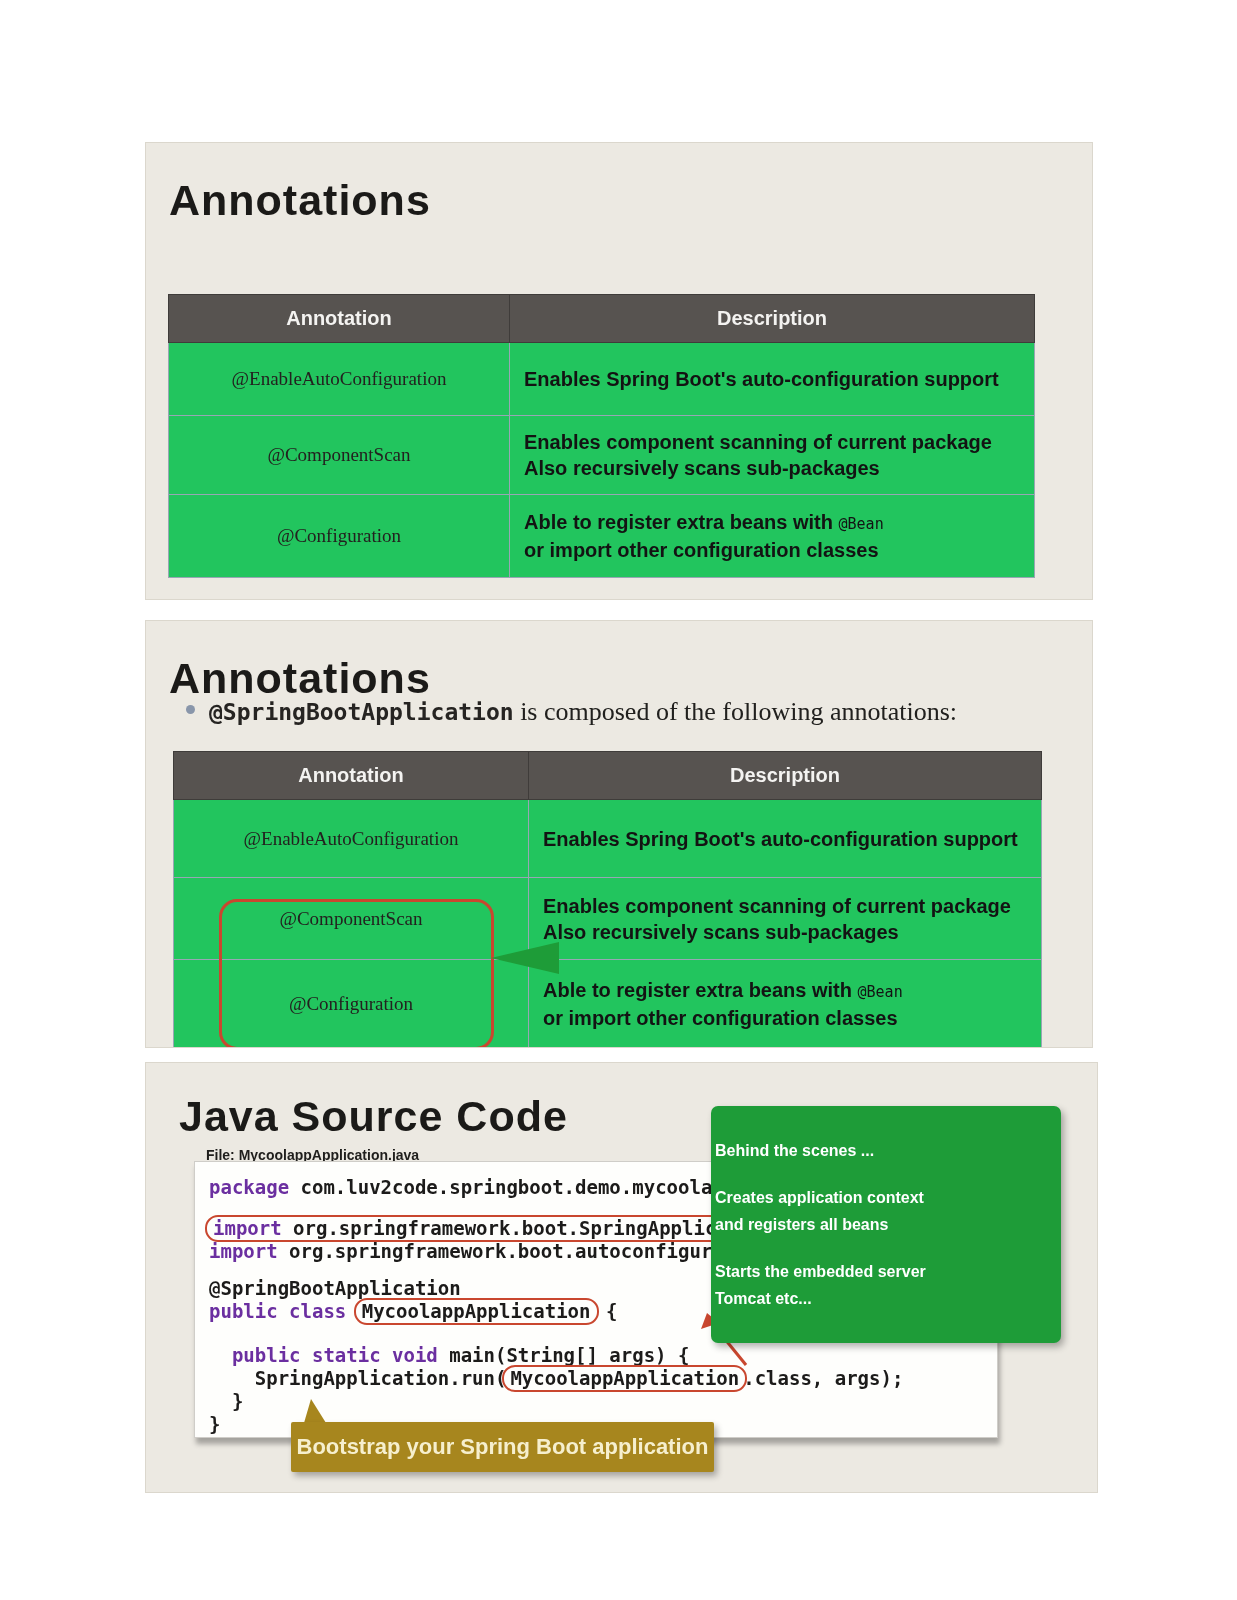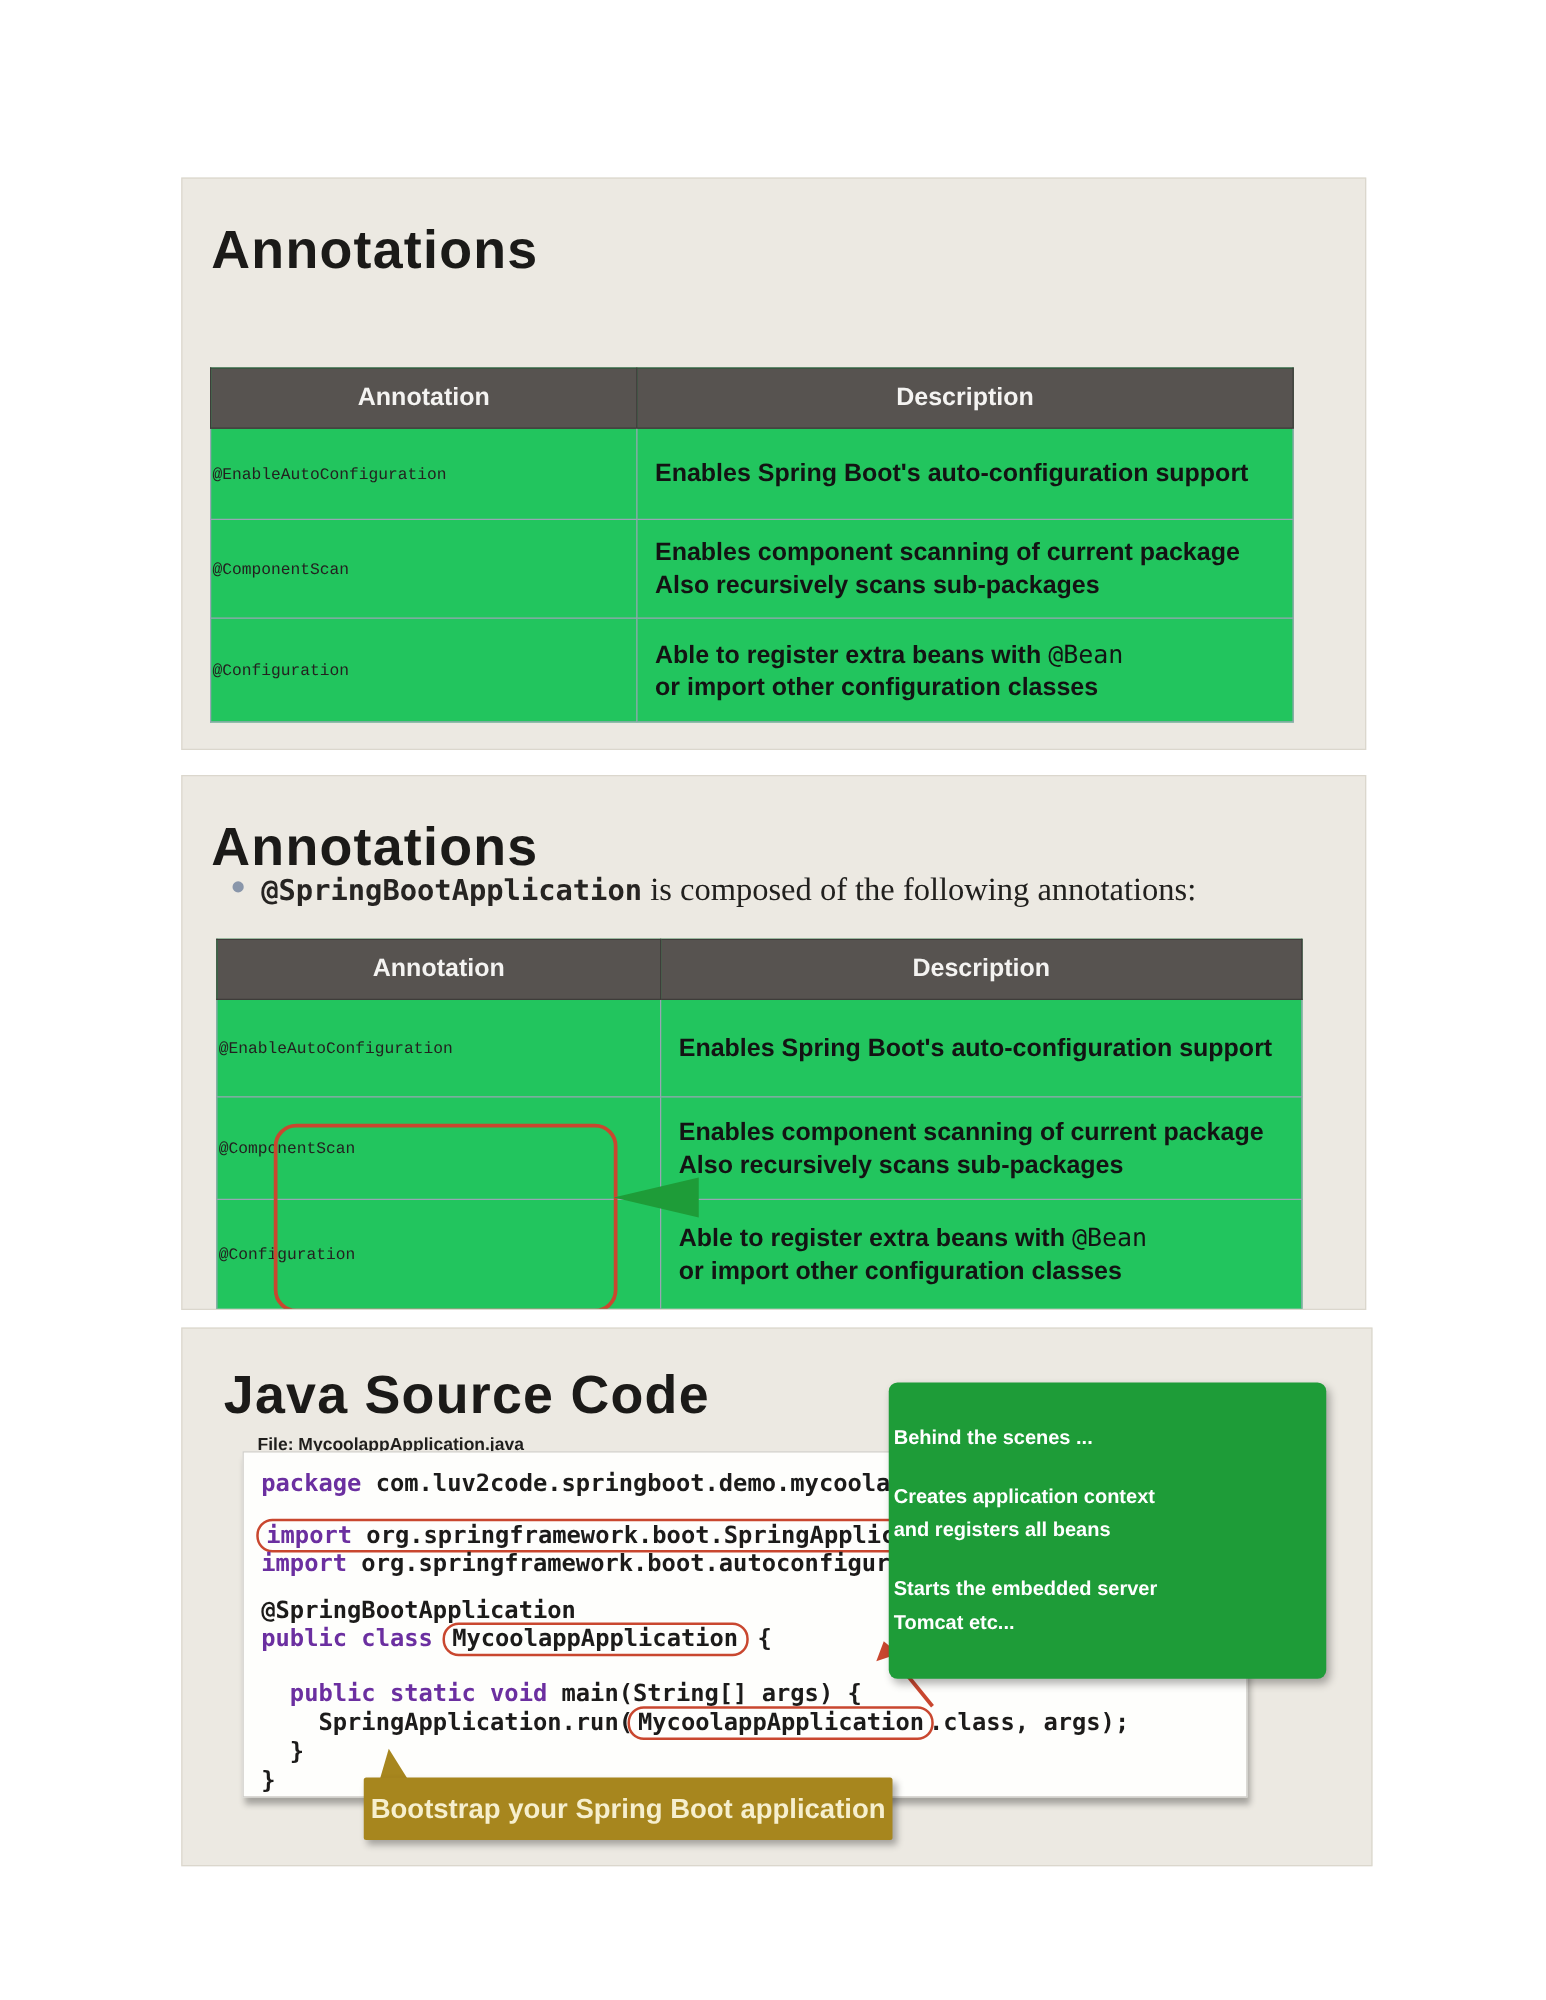--- a/index.html
+++ b/index.html
@@ -28,25 +28,25 @@
   .bullet-text{font-family:"Liberation Serif",serif;font-size:26px;color:#21201e;}
 
   
   table.anno-table{position:absolute;border-collapse:collapse;table-layout:fixed;
                    background:#22c55e;}
   #slide1 .anno-table{left:22px;top:151px;width:866px;}
   #slide2 .anno-table{left:27px;top:130px;width:868px;}
   .anno-table th{background:#575350;color:#f4f3f1;font-weight:bold;font-size:20px;
                  border:1px solid #3f3c3a;height:45px;}
   .anno-table td{border:1px solid #98a6b4;vertical-align:middle;}
-  td.anno{font-family:Liberation Mono, monospace;font-size:13px;color:#23211f;
-          text-align:left;}
+  td.anno{font-family:Liberation Serif, serif;font-size:19px;color:#23211f;
+          text-align:center;}
   td.desc{font-weight:bold;font-size:20px;color:#131313;padding-left:14px;
           line-height:26px;}
-  .inline-code{font-family:"DejaVu Sans Mono",monospace;font-weight:normal;font-size:20px;}
+  .inline-code{font-family:"DejaVu Sans Mono",monospace;font-weight:normal;font-size:15px;}
   #slide1 .r1{height:73px;} #slide1 .r2{height:79px;} #slide1 .r3{height:83px;}
   #slide2 .r1{height:78px;} #slide2 .r2{height:82px;} #slide2 .r3{height:88px;}
 
   
   .red-round-rect{position:absolute;left:73px;top:278px;width:269px;height:145px;
                   border:3px solid #c9472f;border-radius:18px;z-index:4;}
   .callout-green-2{position:absolute;left:412px;top:277px;width:418px;height:104px;
                    background:#1e9c38;border-radius:3px;z-index:5;
                    box-shadow:3px 4px 6px rgba(0,0,0,0.25);
                    display:flex;flex-direction:column;justify-content:center;}

